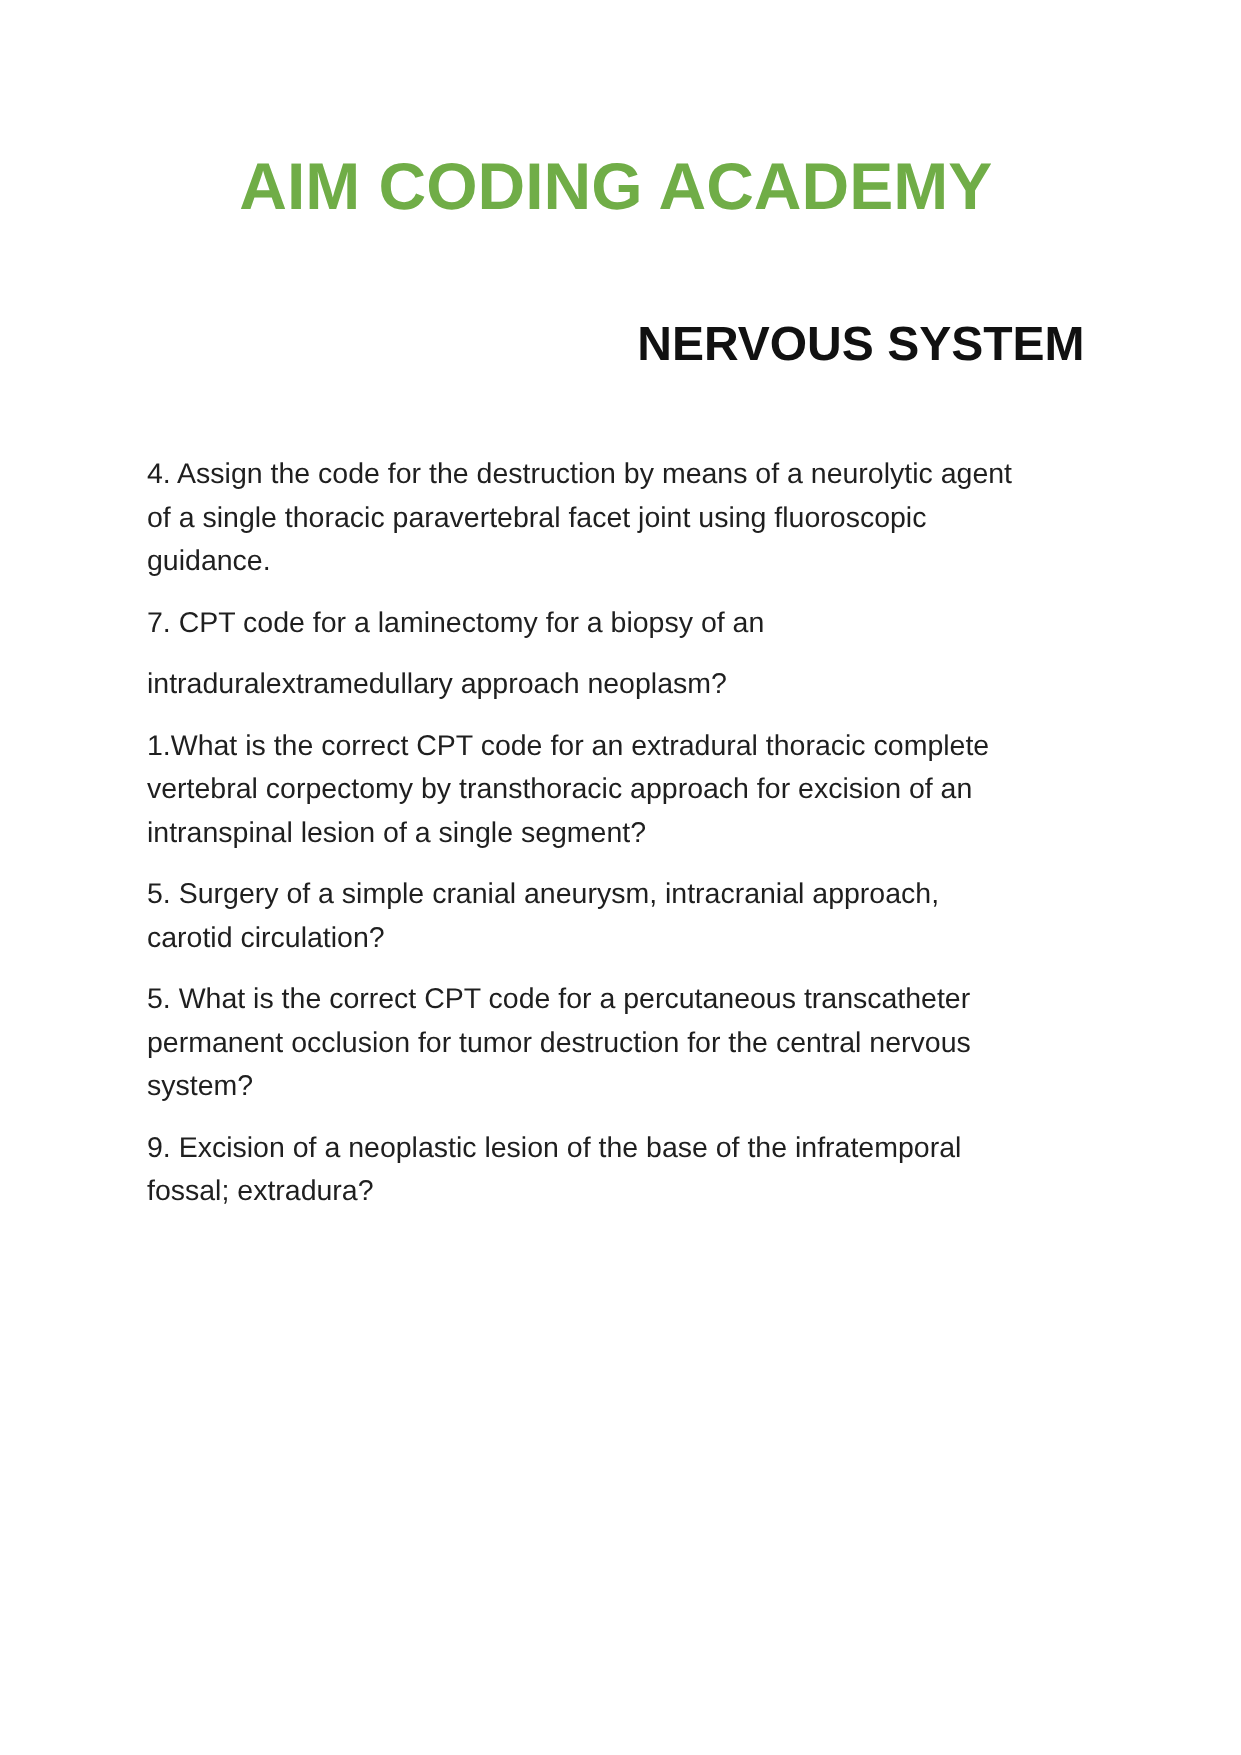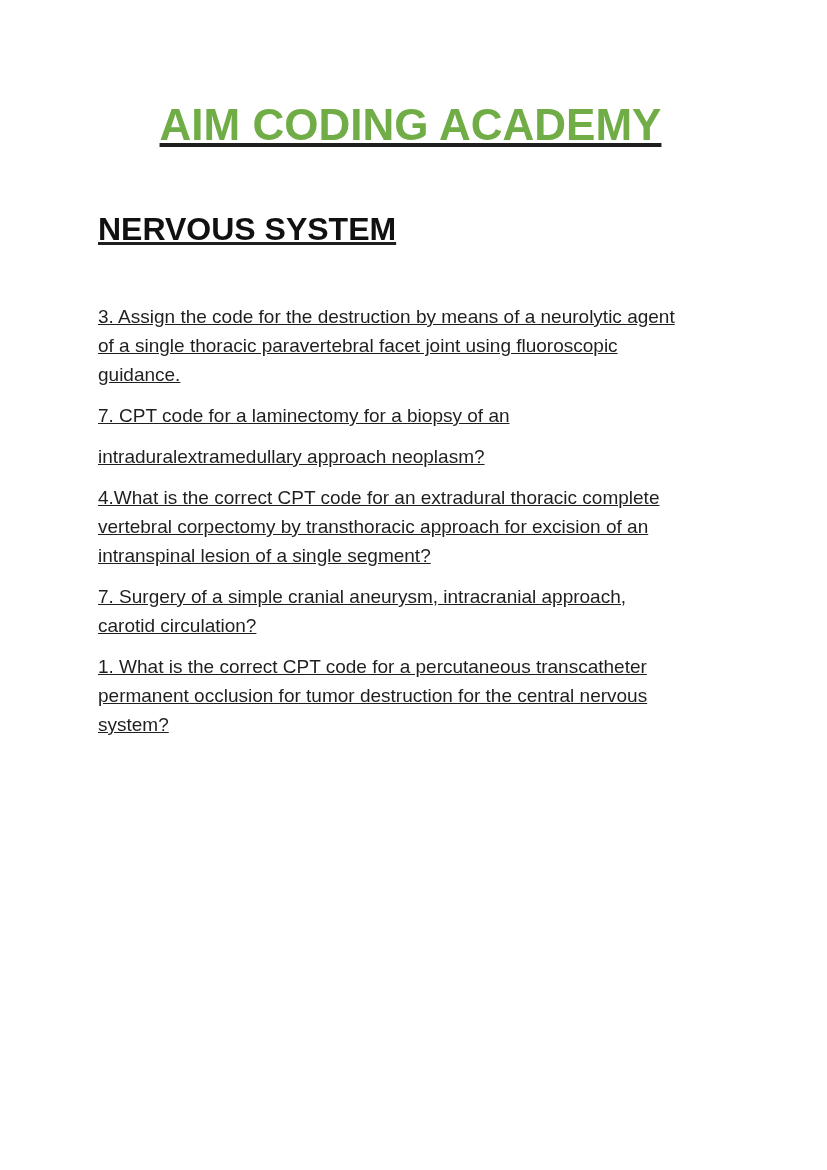--- a/index.html
+++ b/index.html
@@ -13,39 +13,38 @@
     font-family: "Liberation Sans", sans-serif;
     color: #1f1f1f;
     overflow: hidden;
   }
   .page {
     box-sizing: border-box;
     width: 827px;
     height: 1170px;
     padding: 100px 72px 0 98px;
     background: #ffffff;
-    text-decoration: underline;
   }
   .content {
     width: 625px;
   }
   .doc-title {
     margin: 0;
     font-size: 44px;
     line-height: 50px;
     font-weight: bold;
     text-align: center;
     letter-spacing: 0px;
   }
   .section-title {
     margin: 60px 0 0 0;
     font-size: 32px;
     line-height: 38px;
     font-weight: bold;
-    text-align: left;
+    text-align: right;
     color: #111111;
   }
   .questions {
     margin-top: 54px;
   }
   .para {
     margin: 0 0 12px 0;
     font-size: 19px;
     line-height: 29px;
     white-space: pre-line;
@@ -56,29 +55,31 @@
 <body>
 
 <div class="page">
   <div class="content">
 
     <h1 class="doc-title" style="color: rgb(112, 173, 71);">AIM CODING ACADEMY</h1>
 
     <h2 class="section-title">NERVOUS SYSTEM</h2>
 
     <div class="questions">
-      <p class="para">3. Assign the code for the destruction by means of a neurolytic agent
+      <p class="para">4. Assign the code for the destruction by means of a neurolytic agent
 of a single thoracic paravertebral facet joint using fluoroscopic
 guidance.</p>
       <p class="para">7. CPT code for a laminectomy for a biopsy of an</p>
       <p class="para">intraduralextramedullary approach neoplasm?</p>
-      <p class="para">4.What is the correct CPT code for an extradural thoracic complete
+      <p class="para">1.What is the correct CPT code for an extradural thoracic complete
 vertebral corpectomy by transthoracic approach for excision of an
 intranspinal lesion of a single segment?</p>
-      <p class="para">7. Surgery of a simple cranial aneurysm, intracranial approach,
+      <p class="para">5. Surgery of a simple cranial aneurysm, intracranial approach,
 carotid circulation?</p>
-      <p class="para">1. What is the correct CPT code for a percutaneous transcatheter
+      <p class="para">5. What is the correct CPT code for a percutaneous transcatheter
 permanent occlusion for tumor destruction for the central nervous
 system?</p>
+      <p class="para">9. Excision of a neoplastic lesion of the base of the infratemporal
+fossal; extradura?</p>
     </div>
 
   </div>
 </div>
 
 </body></html>

